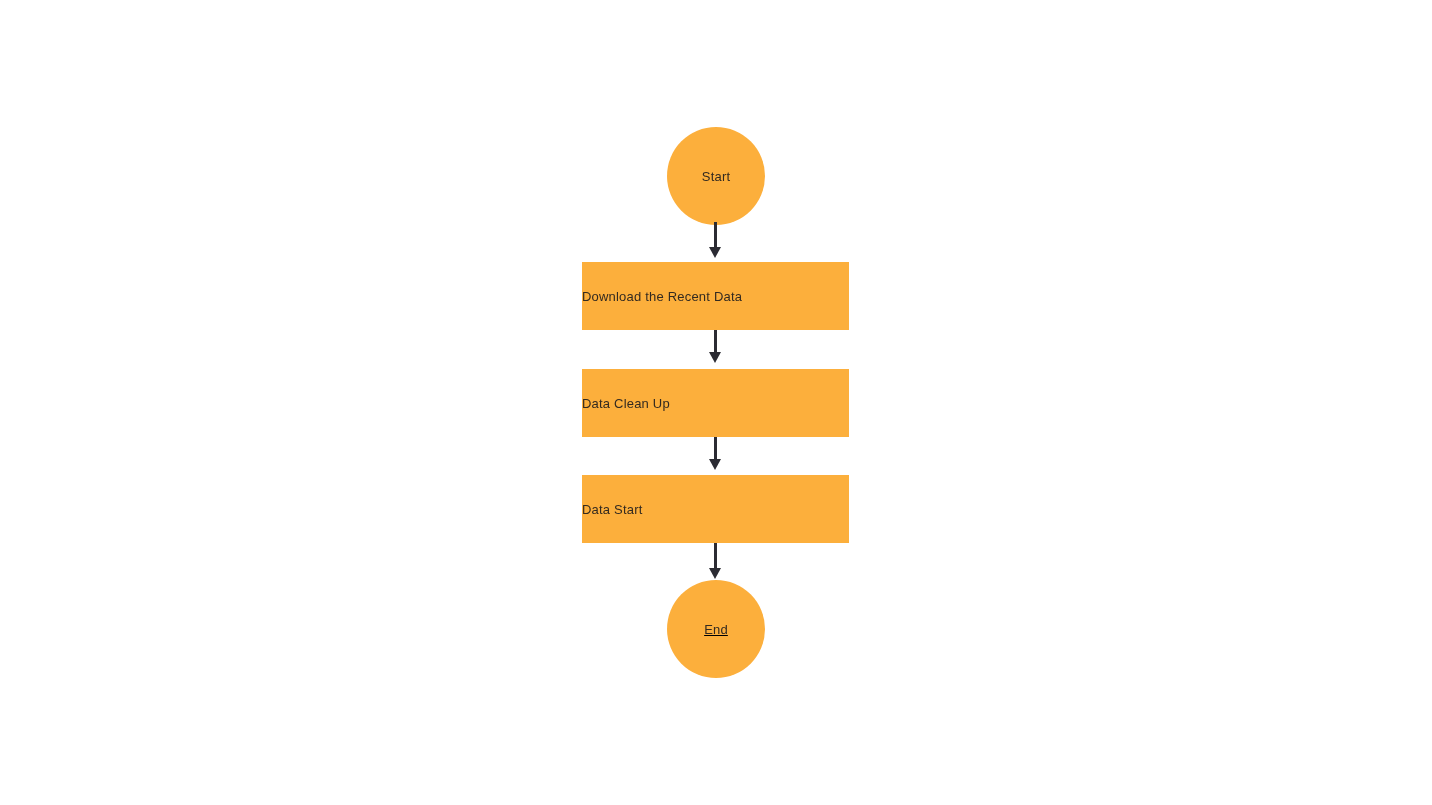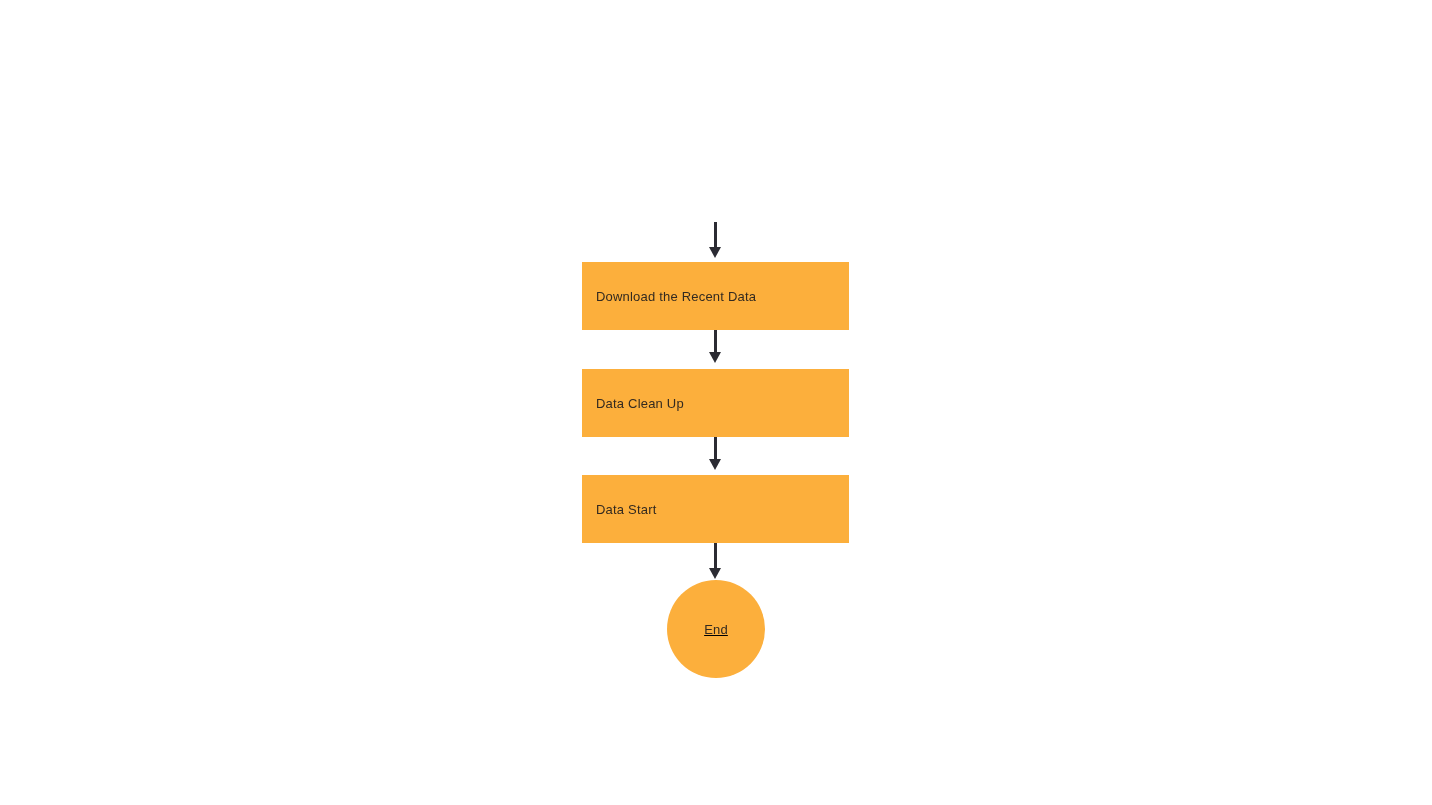--- a/index.html
+++ b/index.html
@@ -54,21 +54,20 @@
     height: 68px;
     background: #fcaf3c;
     display: flex;
     align-items: center;
   }
   .node-rect .label {
     font-size: 13px;
     color: #332a20;
     letter-spacing: 0.2px;
     line-height: 1;
-    padding-left: 14px;
     white-space: nowrap;
   }
   #node-download { top: 262px; }
   #node-clean    { top: 369px; }
   #node-merge    { top: 475px; }
 
   
   .connector {
     position: absolute;
     left: 714px;
@@ -92,20 +91,23 @@
   #head-3 { top: 459px; }
   #conn-4 { top: 543px; height: 28px; }
   #head-4 { top: 568px; }
 </style>
 </head>
 <body>
 
 <div id="canvas">
   <div class="flow">
 
+    <div class="node-circle" id="node-start">
+      <span class="label">Start</span>
+    </div>
 
     <div class="connector" id="conn-1"></div>
     <div class="arrowhead" id="head-1"></div>
 
     <div class="node-rect" id="node-download">
       <span class="label">Download the Recent Data</span>
     </div>
 
     <div class="connector" id="conn-2"></div>
     <div class="arrowhead" id="head-2"></div>

